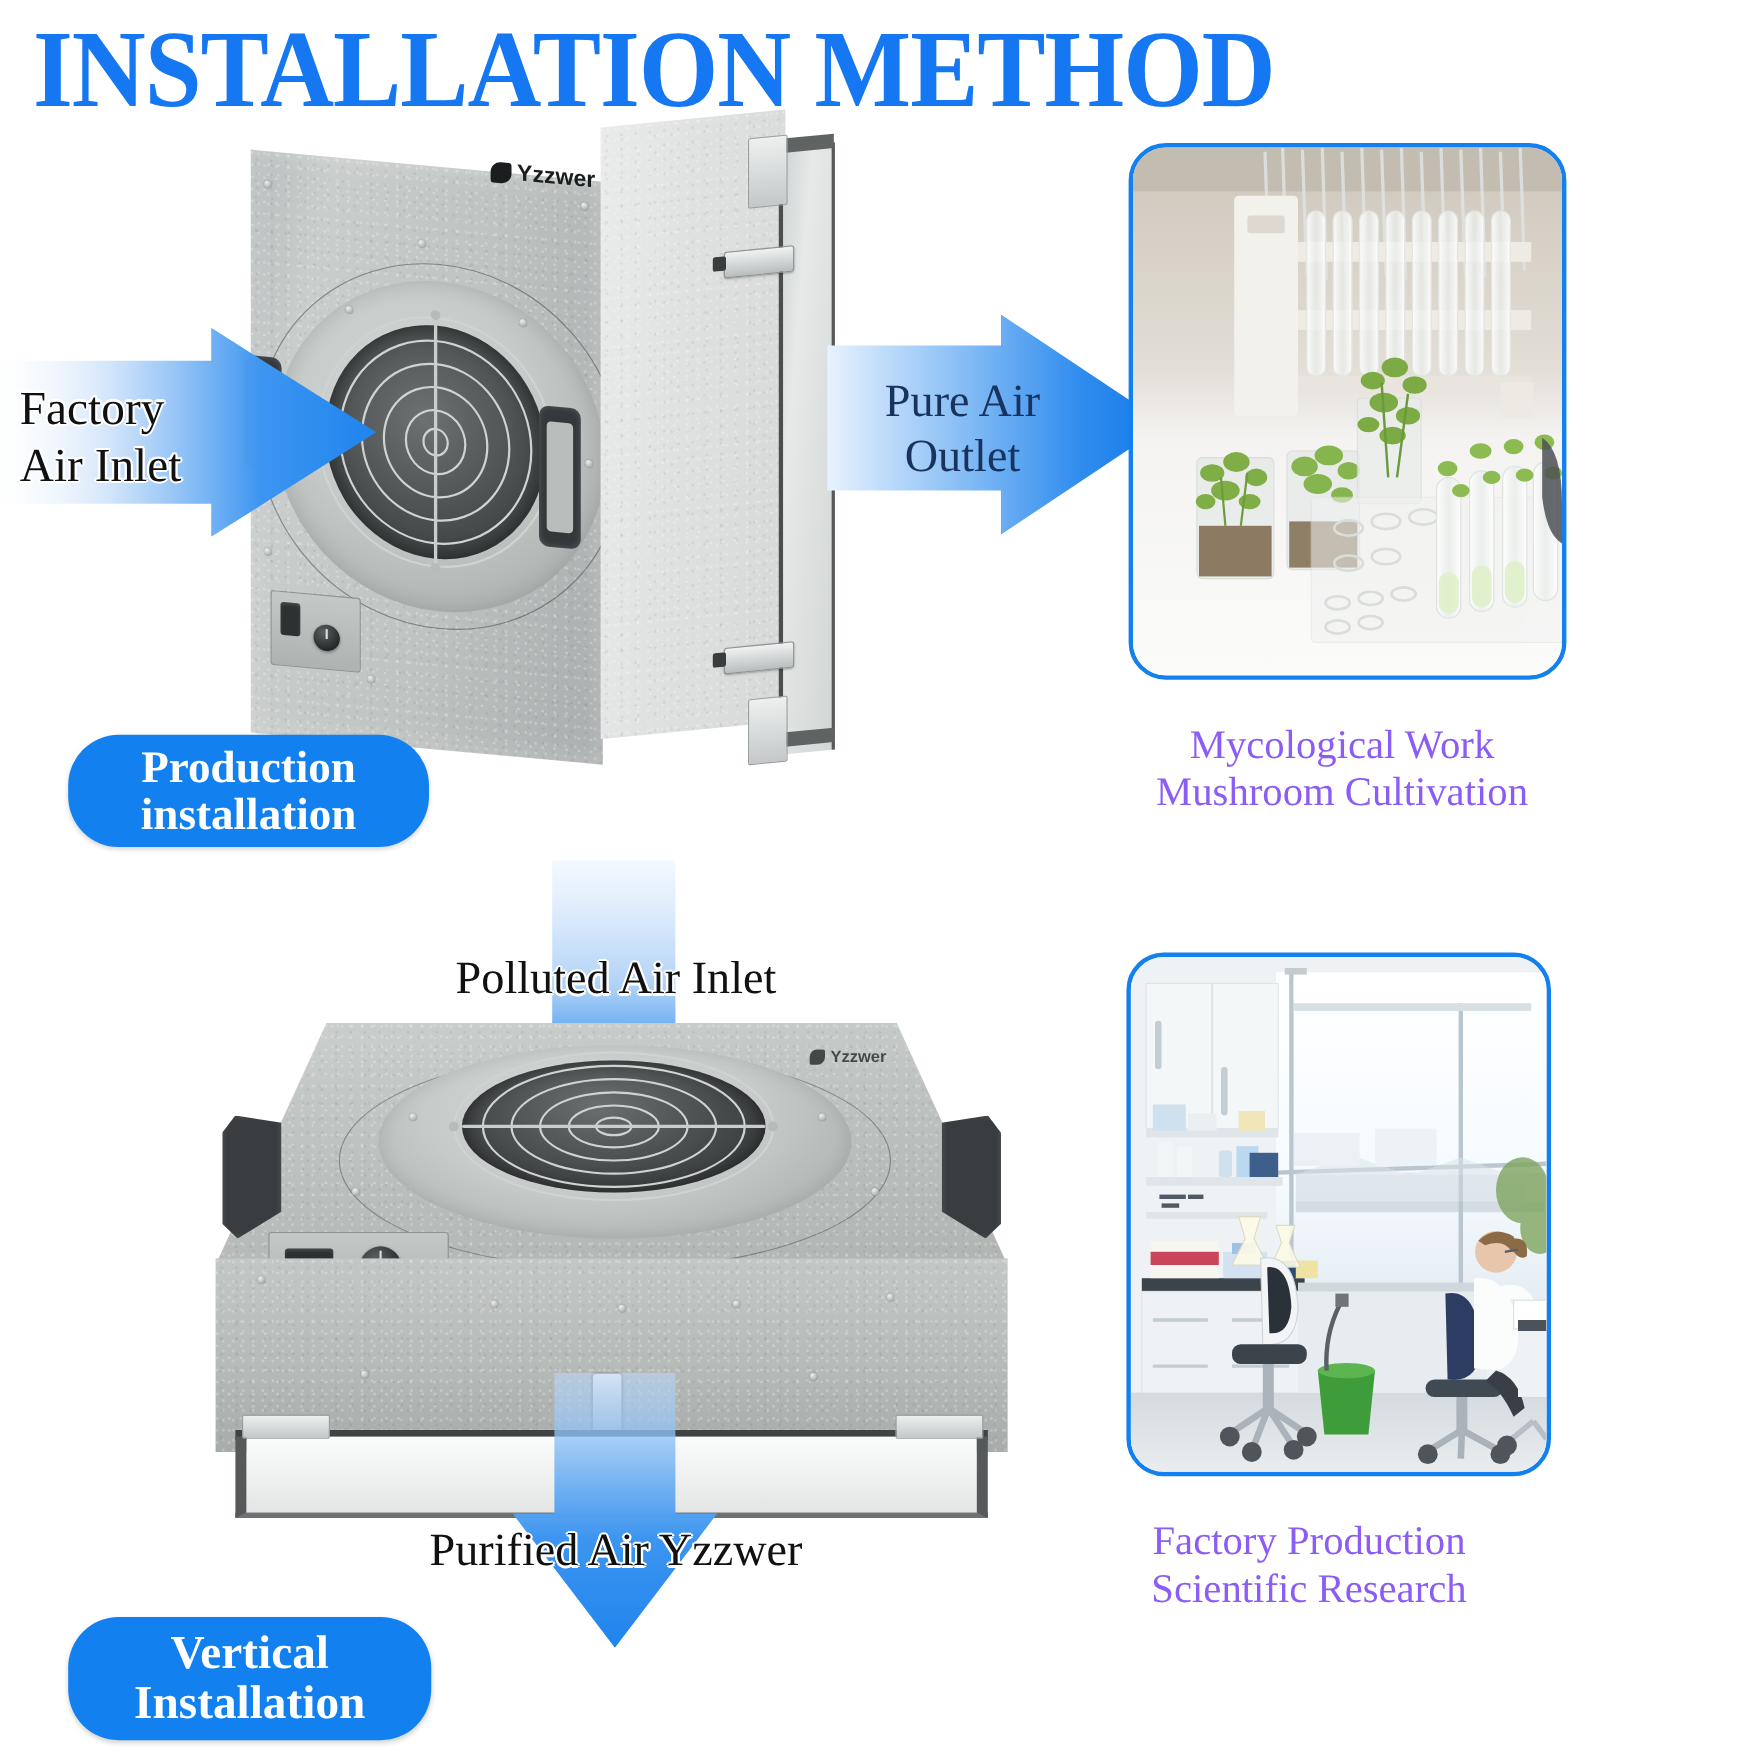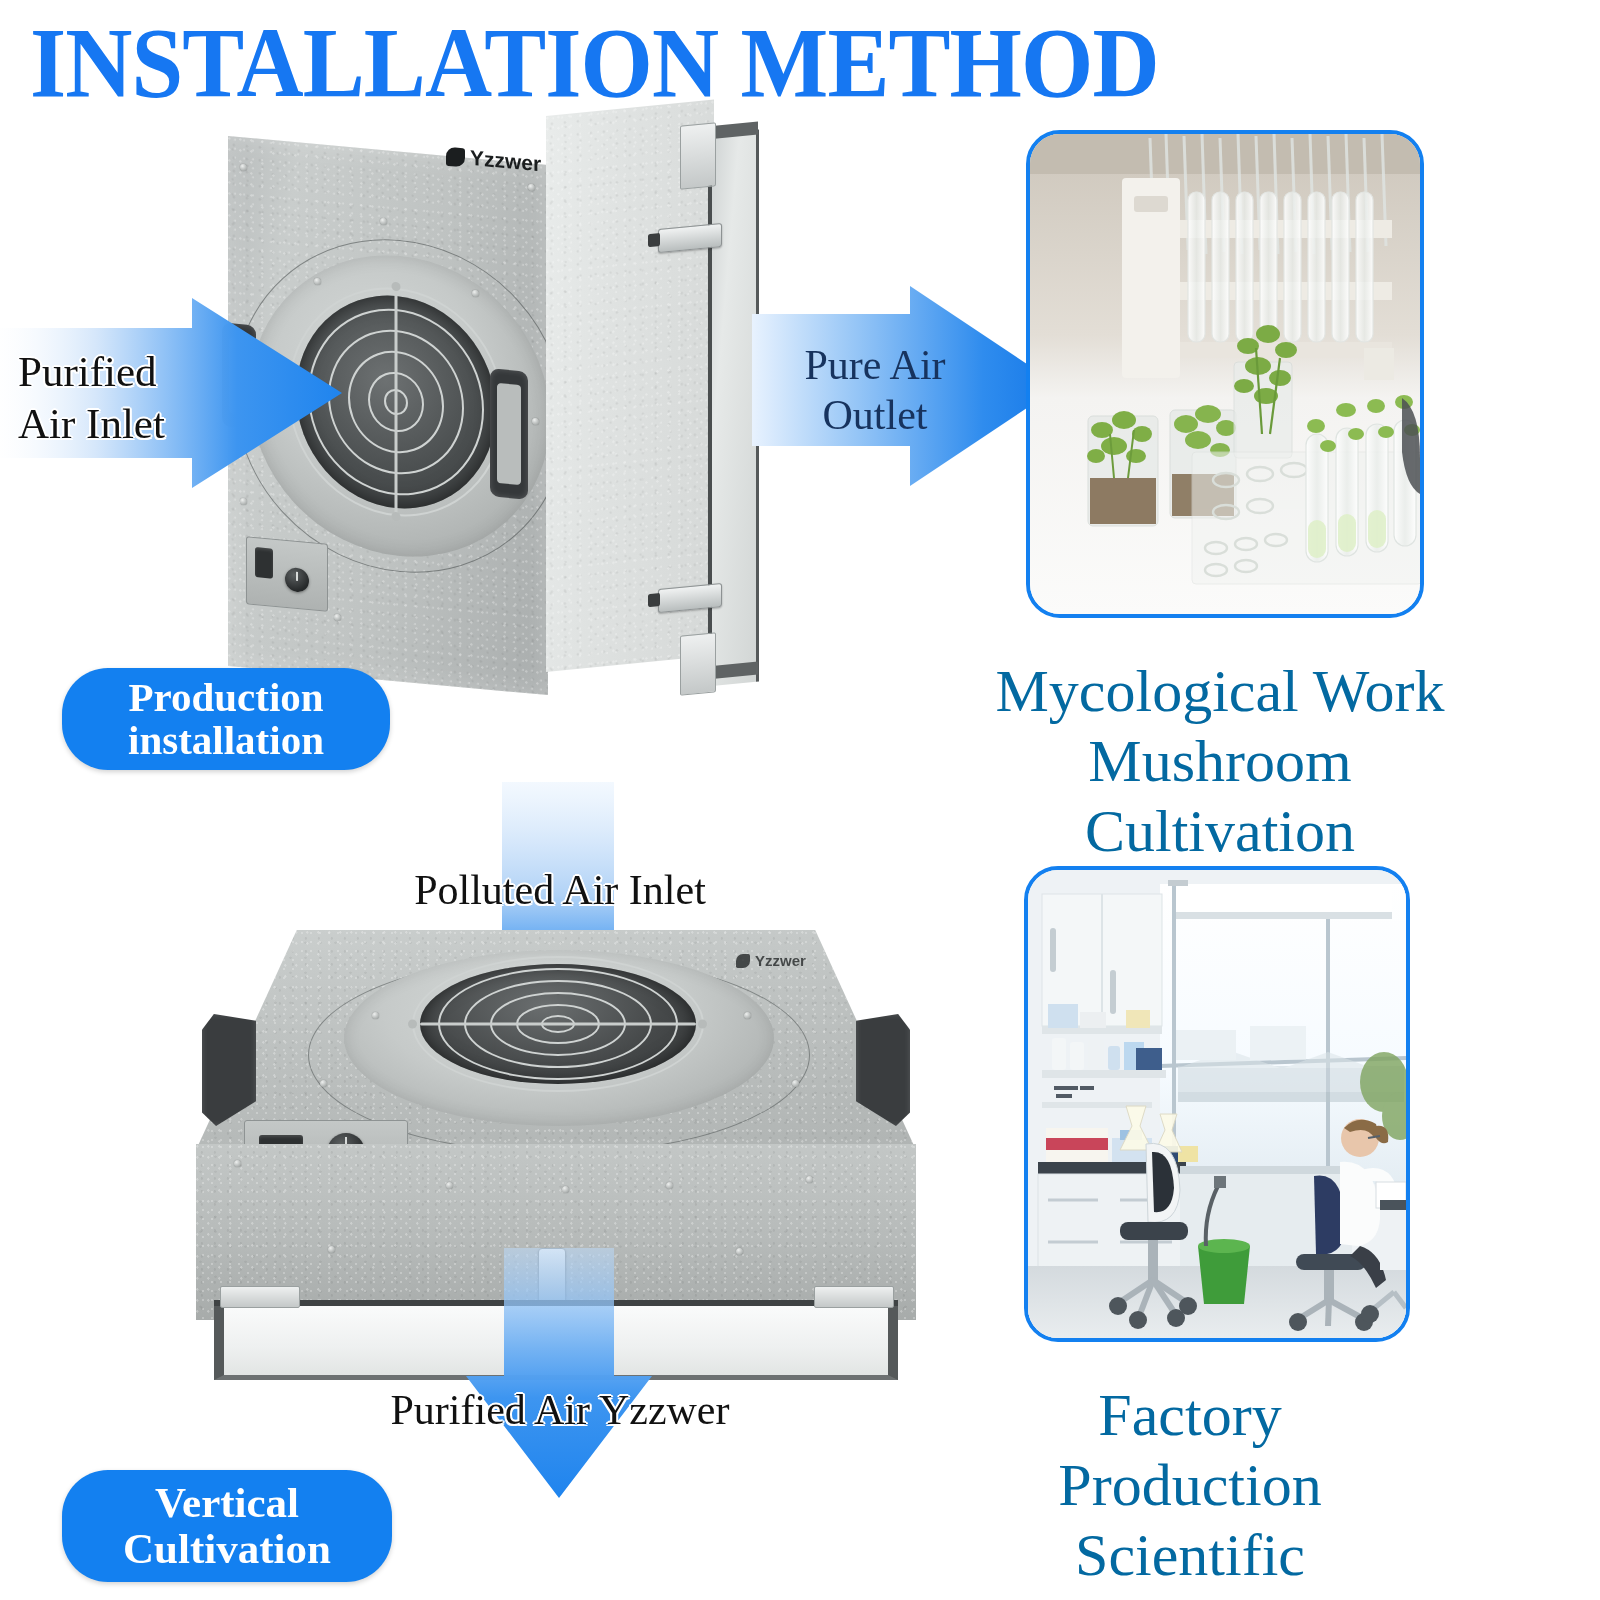--- a/index.html
+++ b/index.html
@@ -27,22 +27,22 @@
     position:absolute;background:#1380f0;border-radius:46px;
     color:#fff;font-weight:bold;font-family:"Liberation Serif",serif;
     display:flex;align-items:center;justify-content:center;text-align:center;
     line-height:1.06;white-space:pre-line;
     box-shadow:0 2px 5px rgba(0,0,0,.18);
   }
 
   
   .photo{position:absolute;border:4px solid #1380f0;border-radius:34px;
          overflow:hidden;background:#f4f4f2;}
-  .cap{position:absolute;text-align:center;font-size:60px;line-height:1.17;
-       color:#0369a1;white-space:pre-line;font-family:"Liberation Serif",serif;}
+  .cap{position:absolute;text-align:center;font-size:37px;line-height:1.17;
+       color:#8b5cf6;white-space:pre-line;font-family:"Liberation Serif",serif;}
 
   
   #hunit{position:absolute;left:228px;top:118px;width:540px;height:600px;}
   
   #h-front{position:absolute;left:0;top:18px;width:320px;height:530px;
      background:linear-gradient(100deg,#b9bdbd 0%,#c9cdcc 18%,#bfc3c2 55%,#a9adad 100%);
      transform:skewY(5.2deg);transform-origin:left top;
      box-shadow:inset 0 0 26px rgba(255,255,255,.25);}
   
   #h-front::after,#h-side::after,#v-top::after,#v-front::after{
@@ -234,21 +234,21 @@
         <stop offset="0" stop-color="#ffffff" stop-opacity="0.15"></stop>
         <stop offset="0.30" stop-color="#cde2fa" stop-opacity="0.85"></stop>
         <stop offset="0.70" stop-color="#3d95f0"></stop>
         <stop offset="1" stop-color="#1f84ee"></stop>
       </linearGradient>
     </defs>
     <path d="M0,30 L200,30 L200,0 L350,95 L200,190 L200,160 L0,160 Z" fill="url(#gIn)"></path>
   </svg>
 </div>
 <div class="lbl wstroke" style="left:18px;top:346px;width:220px;font-size:43px;
-     line-height:1.22;text-align:left;">Purified
+     line-height:1.22;text-align:left;">Factory
 Air Inlet</div>
 
 <div class="arrow" style="left:752px;top:286px;width:308px;height:220px">
   <svg viewBox="0 0 308 220" preserveAspectRatio="none">
     <defs>
       <linearGradient id="gOut" x1="0" y1="0" x2="1" y2="0">
         <stop offset="0" stop-color="#e8f2fe"></stop>
         <stop offset="0.35" stop-color="#93c4f6"></stop>
         <stop offset="0.75" stop-color="#2f8cee"></stop>
         <stop offset="1" stop-color="#1478e8"></stop>
@@ -641,13 +641,13 @@
       <line x1="366" y1="422" x2="344" y2="440"></line>
         <line x1="366" y1="422" x2="378" y2="438"></line>
     </g>
     <circle cx="342" cy="444" r="9" fill="#4e565c"></circle>
   </svg>
 </div>
 <div class="cap" style="left:960px;top:1380px;width:460px;">Factory Production
 Scientific Research</div>
 
 <div class="pill" style="left:62px;top:1470px;width:330px;height:112px;font-size:43px;">Vertical
-Cultivation</div>
+Installation</div>
 
 </body></html>

